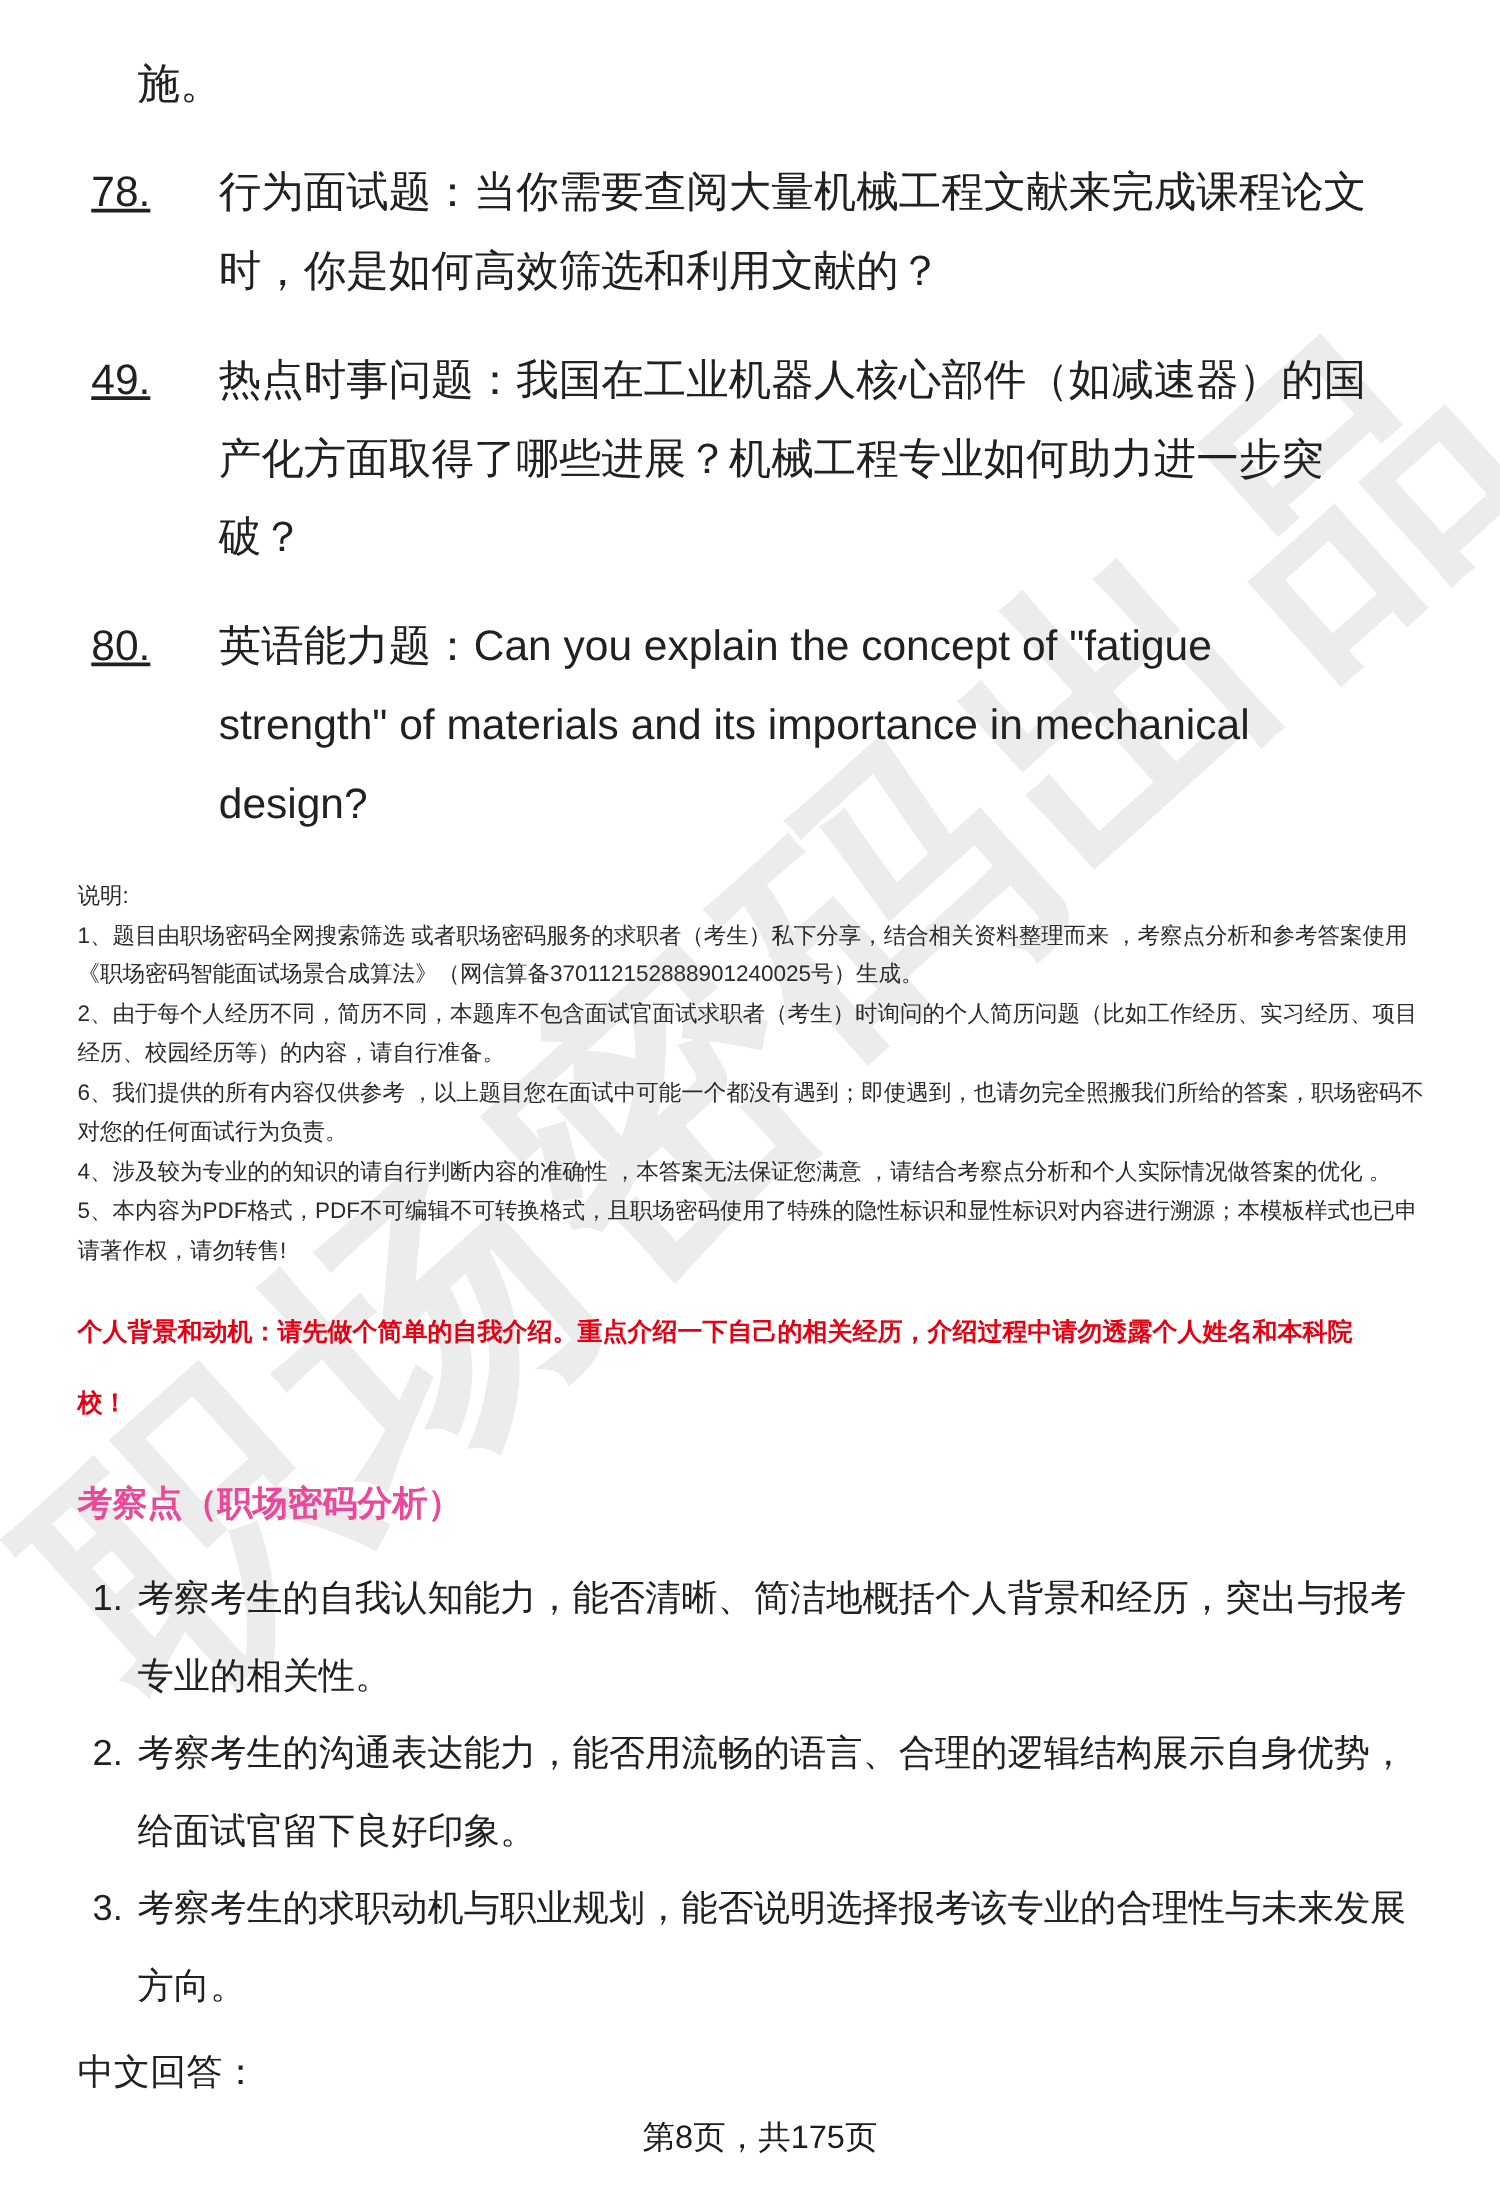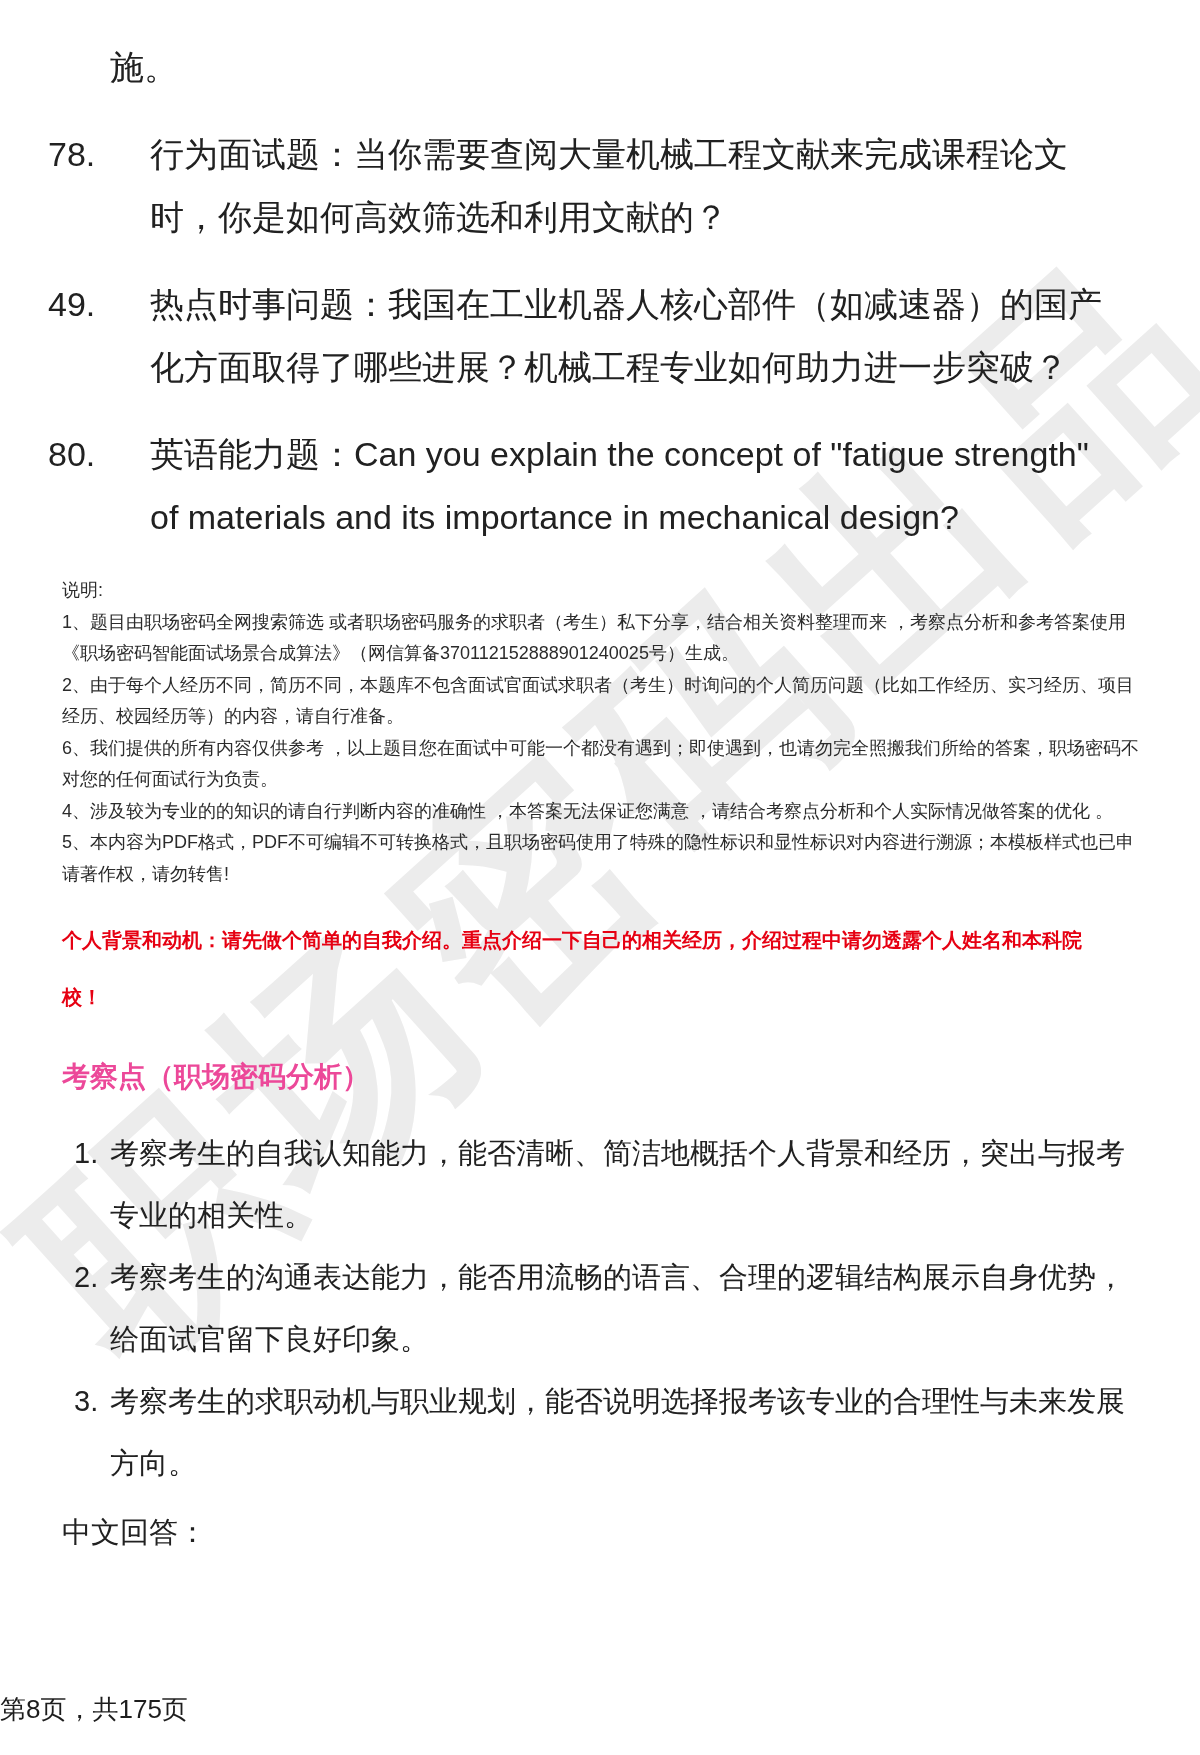--- a/index.html
+++ b/index.html
@@ -34,21 +34,21 @@
   }
 
   .questions { margin-top: 2px; }
   .question {
     display: flex;
     font-size: 34px;
     line-height: 63px;
     margin-top: 24px;
     padding-right: 95px;
   }
-  .q-num { flex: 0 0 62px; margin-left: 48px; }
+  .q-num { flex: 0 0 62px; margin-left: 73px; text-decoration: underline; }
   .q-text { flex: 1; margin-left: 40px; }
 
   .notes {
     margin: 26px 56px 0 62px;
     font-size: 18px;
     line-height: 31.5px;
     color: #2b2b2b;
   }
 
   .red-notice {
@@ -76,23 +76,24 @@
   .a-text { flex: 1; }
 
   .answer-label {
     margin: 18px 0 0 62px;
     font-size: 29px;
     line-height: 40px;
   }
 
   .footer {
     position: absolute;
-    left: 0;
+    left: 16px;
     right: 0;
     bottom: 28px;
+    text-align: center;
     font-size: 26px;
     color: #1d1d1d;
     z-index: 1;
   }
 </style>
 </head>
 <body>
 
 <div class="page">
 

